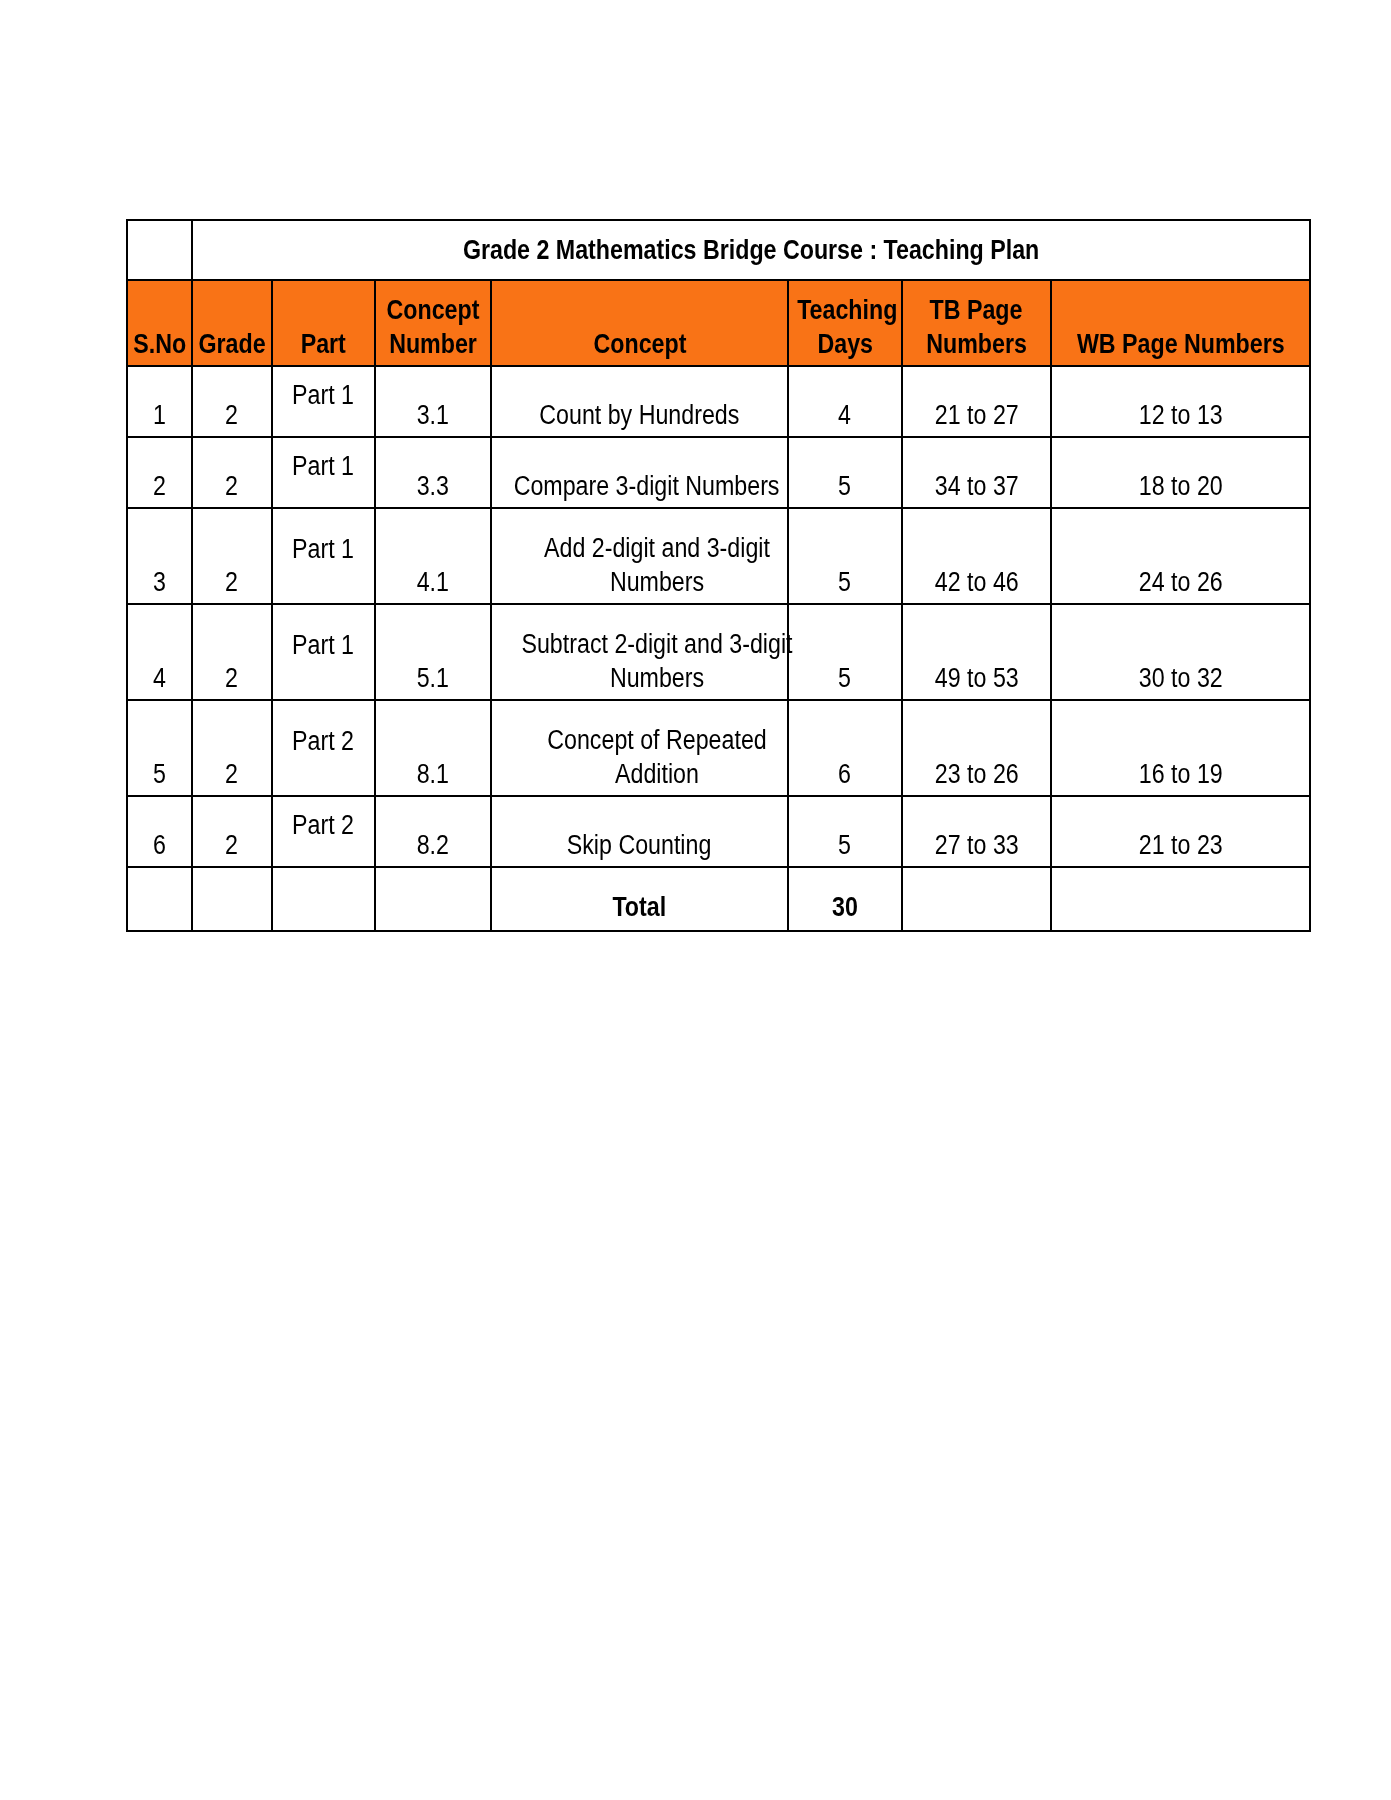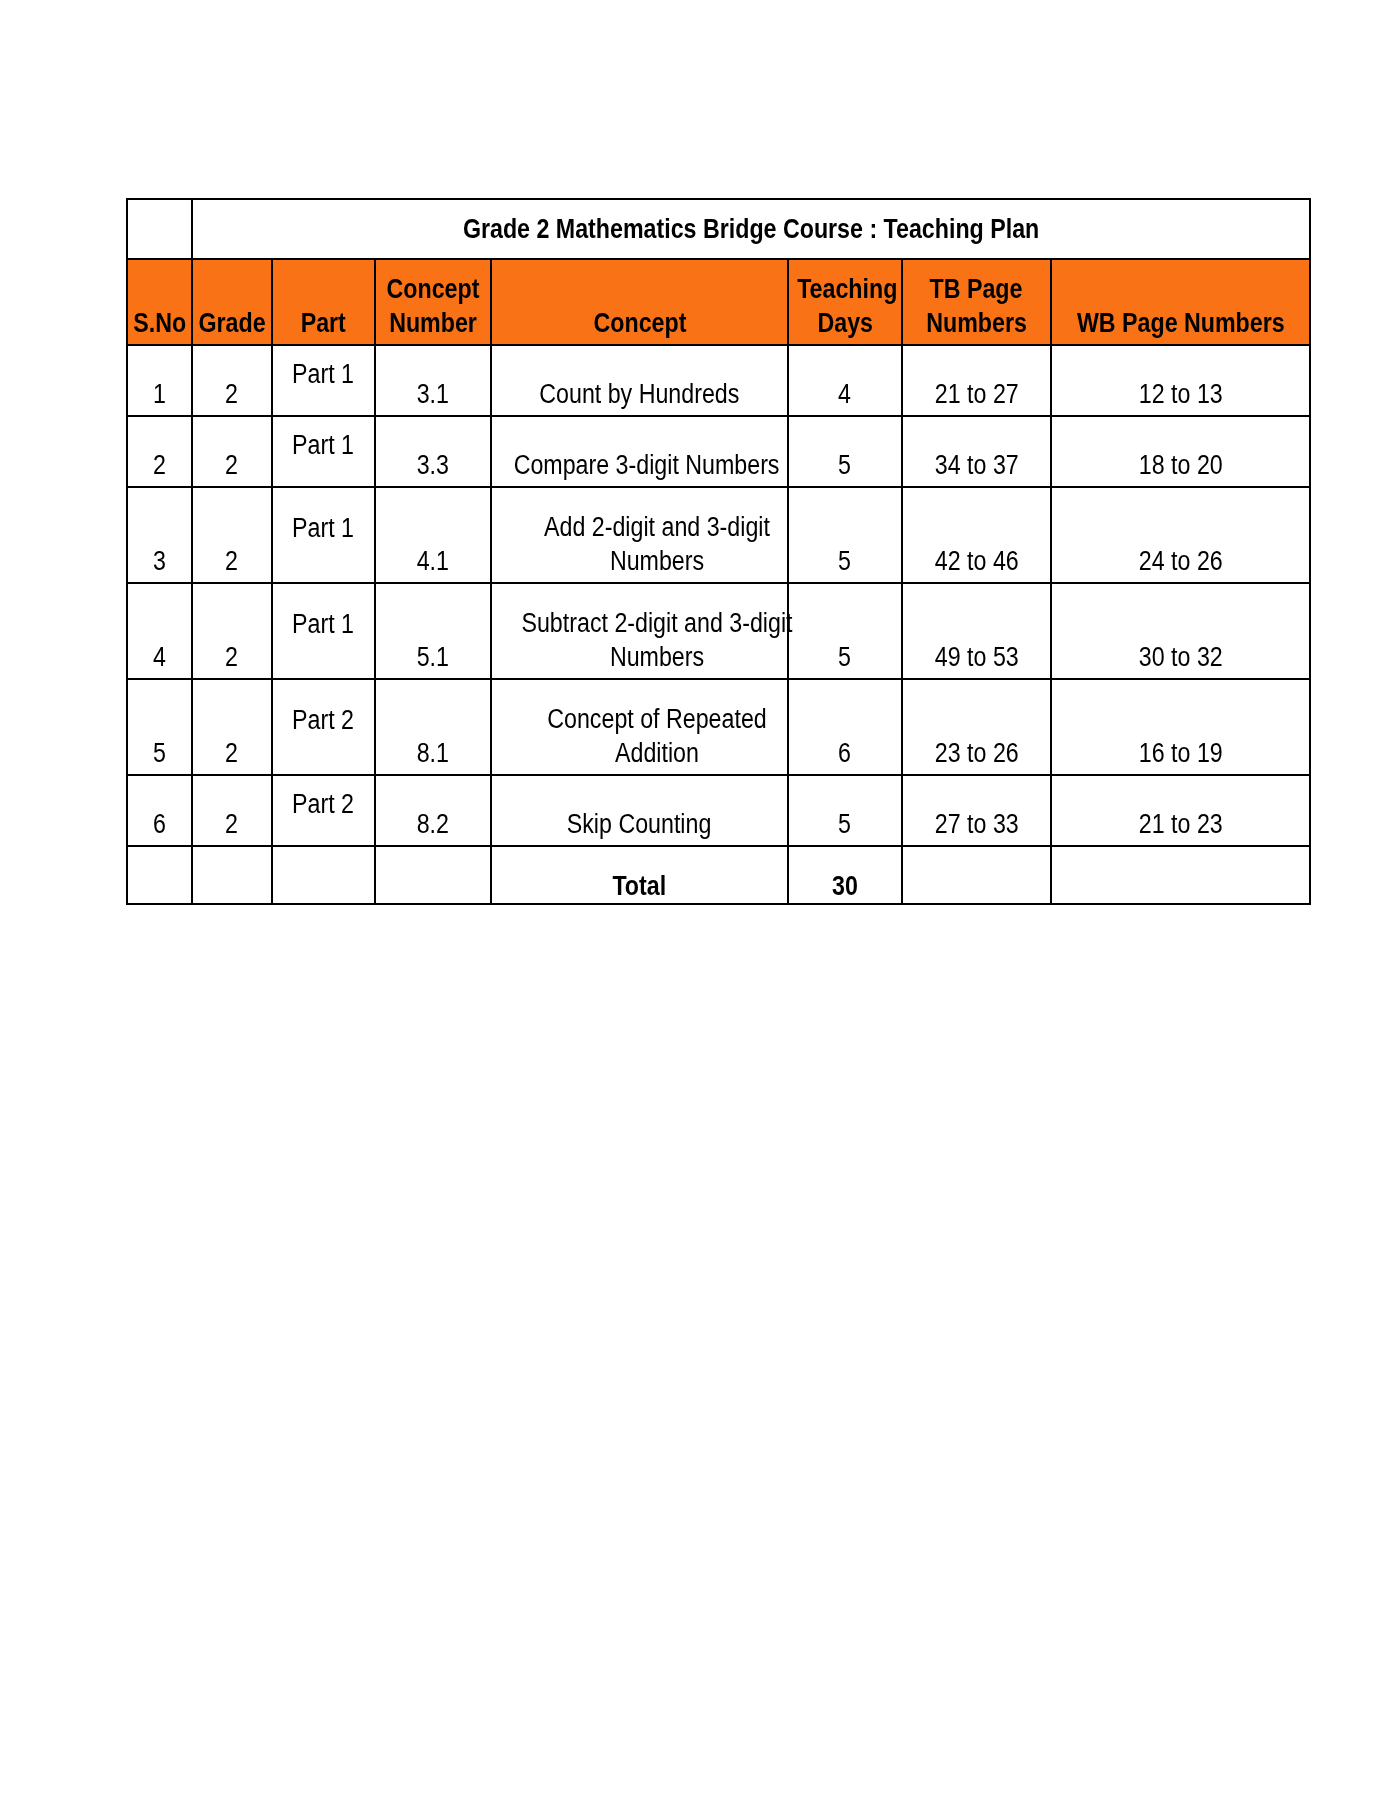--- a/index.html
+++ b/index.html
@@ -1,30 +1,30 @@
 <!DOCTYPE html>
 <html><head>
 <meta charset="utf-8">
 <style>
   html, body { margin: 0; padding: 0; background: #ffffff; }
   body { width: 1391px; height: 1800px; position: relative; overflow: hidden;
          font-family: "Liberation Sans", sans-serif; color: #000; }
-  .plan { position: absolute; left: 126px; top: 198px; border-collapse: collapse;
+  .plan { position: absolute; left: 126px; top: 219px; border-collapse: collapse;
           table-layout: fixed; width: 1183px; }
   .plan td, .plan th { border: 2px solid #000; padding: 0; text-align: center;
           font-size: 27px; line-height: 34px; font-stretch: condensed; }
   .cond { display: inline-block; transform: scaleX(0.86); transform-origin: center; white-space: nowrap; }
   .title-row td { height: 58px; }
   .title { font-weight: bold; font-size: 33px; }
   .head-row th { background: #f97316; font-weight: bold; height: 80px; vertical-align: bottom; padding-bottom: 4px; }
   .data-row td { vertical-align: bottom; padding-bottom: 4px; }
   .r1 td { height: 55px; }
   .r2 td { height: 80px; }
   .part { vertical-align: middle !important; padding-bottom: 14px !important; }
-  .total-row td { height: 56px; font-weight: bold; vertical-align: bottom; }
+  .total-row td { height: 56px; font-weight: bold; vertical-align: bottom; padding-bottom: 6px; }
   .wrap { white-space: normal; display: inline-block; width: 330px; transform: scaleX(0.86); }
 </style>
 </head>
 <body>
 
 <table class="plan">
   <colgroup>
     <col style="width:65px">
       <col style="width:80px">
       <col style="width:103px">

